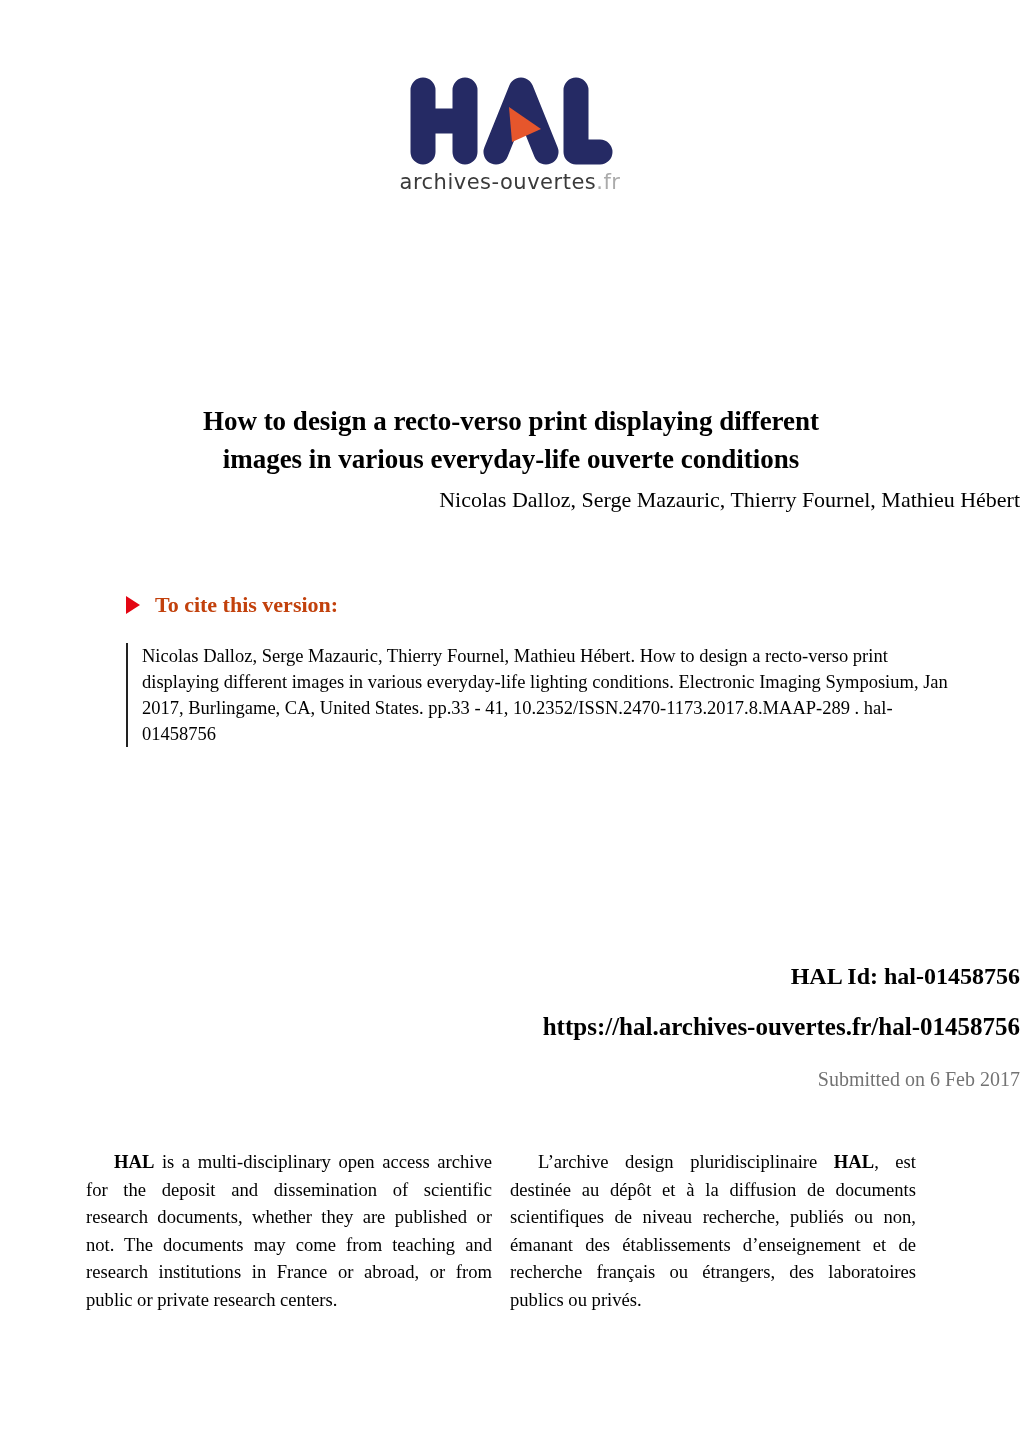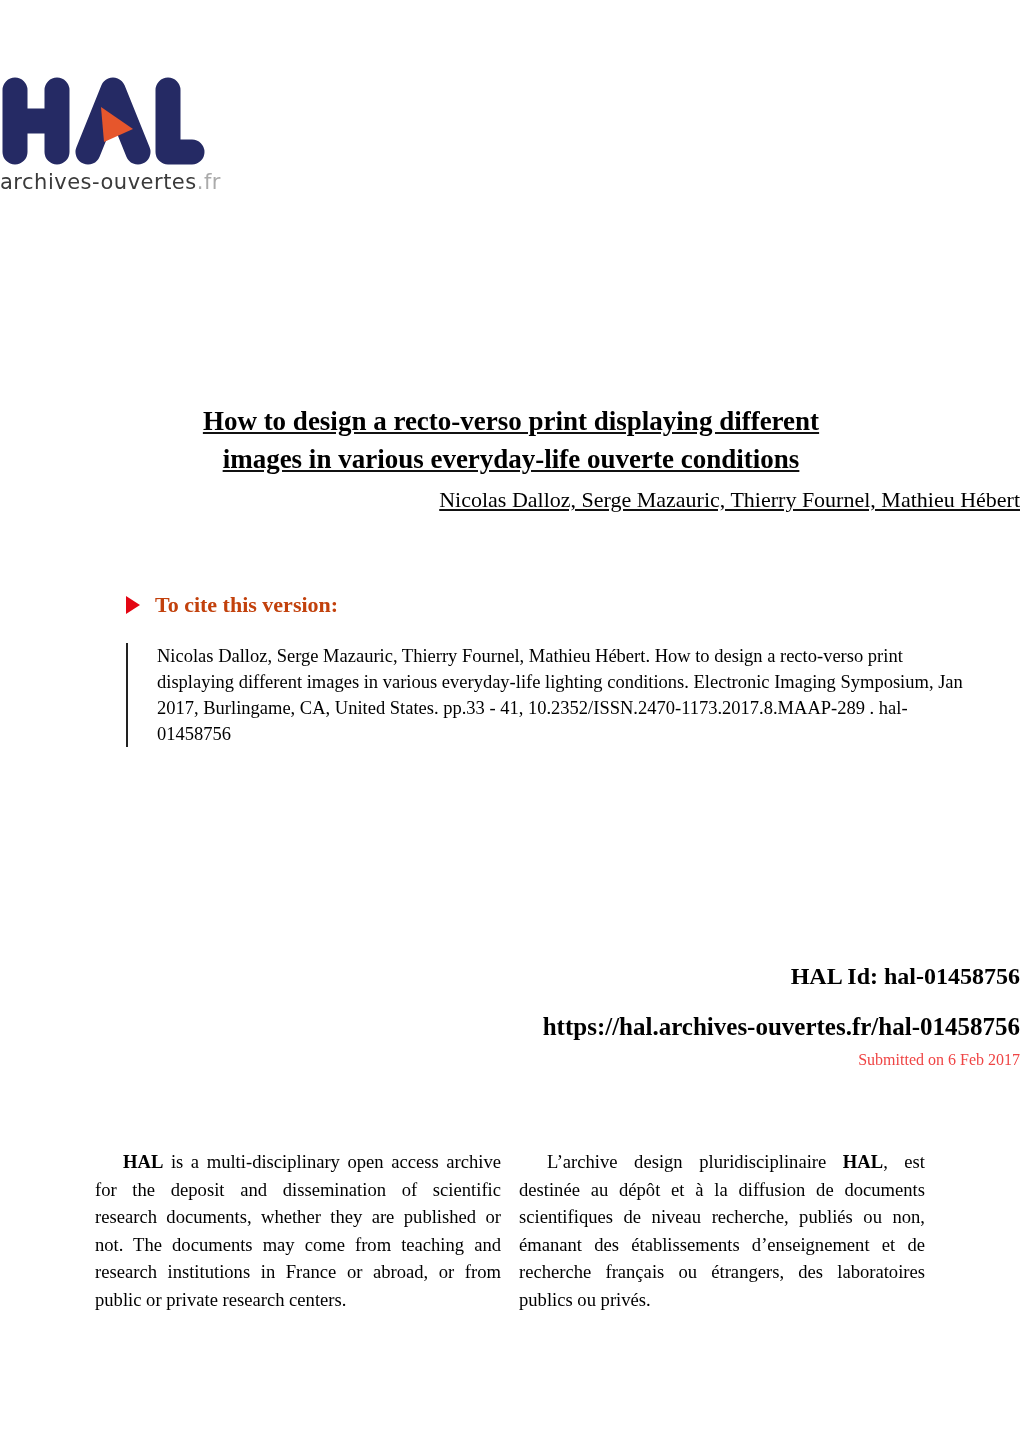--- a/index.html
+++ b/index.html
@@ -9,69 +9,69 @@
     font-family: "Liberation Serif", serif;
     color: #111111;
     position: relative;
     overflow: hidden;
   }
   .page { position: relative; width: 1020px; height: 1442px; background: #ffffff; }
 
   
   .logo-block {
     position: absolute; top: 76px; left: 0; right: 0;
-    display: flex; flex-direction: column; align-items: flex-start;
+    display: flex; flex-direction: column; align-items: center;
   }
   .logo-mark { display: block; }
   .logo-sub {
     margin-top: 4px;
     font-family: "DejaVu Sans", sans-serif;
     font-size: 21px; letter-spacing: 0.5px;
     color: #3a3a3a;
     white-space: nowrap;
   }
   .logo-sub .fr { color: #ababab; }
 
   
-  .title-block { position: absolute; top: 402px; left: 2px; right: 0; text-align: center; text-decoration: underline; }
+  .title-block { position: absolute; top: 402px; left: 2px; right: 0; text-align: center; }
   .title-line {
     display: block;
     font-size: 27px; font-weight: bold; line-height: 38px;
     color: #000000;
   }
   .authors { margin-top: 9px; font-size: 22px; color: #000000; text-align: right; }
 
   
   .cite-block { position: absolute; top: 592px; left: 126px; width: 840px; }
   .cite-heading { display: flex; align-items: center; font-size: 22px; font-weight: bold; color: #c2410c; }
   .cite-tri {
     width: 0; height: 0; margin-right: 15px; display: inline-block;
     border-left: 14px solid #e30613;
     border-top: 9px solid transparent;
     border-bottom: 9px solid transparent;
   }
   .citation-box {
     margin-top: 25px;
     border-left: 2px solid #222222;
-    padding-left: 29px;
+    padding-left: 14px;
     width: 838px;
     font-size: 18.5px; line-height: 26px;
     color: #000000;
     text-align: left;
   }
 
   
   .halid-block { position: absolute; top: 963px; left: 0; right: 0; text-align: right; }
   .halid-line { font-size: 24px; font-weight: bold; color: #000; }
   .halid-url  { margin-top: 23px; font-size: 25px; font-weight: bold; color: #000; text-decoration: none; display: block; }
-  .submitted  { margin-top: 10px; font-size: 16px; color: #ef4444; }
+  .submitted  { margin-top: 27px; font-size: 20px; color: #737373; }
 
   
   .about-block {
-    position: absolute; top: 1148px; left: 95px; width: 830px;
+    position: absolute; top: 1148px; left: 86px; width: 830px;
     display: flex; gap: 18px;
   }
   .about-col {
     width: 406px;
     font-size: 18.6px; line-height: 27.6px;
     text-align: justify;
     text-indent: 28px;
     color: #000000;
   }
 </style>

